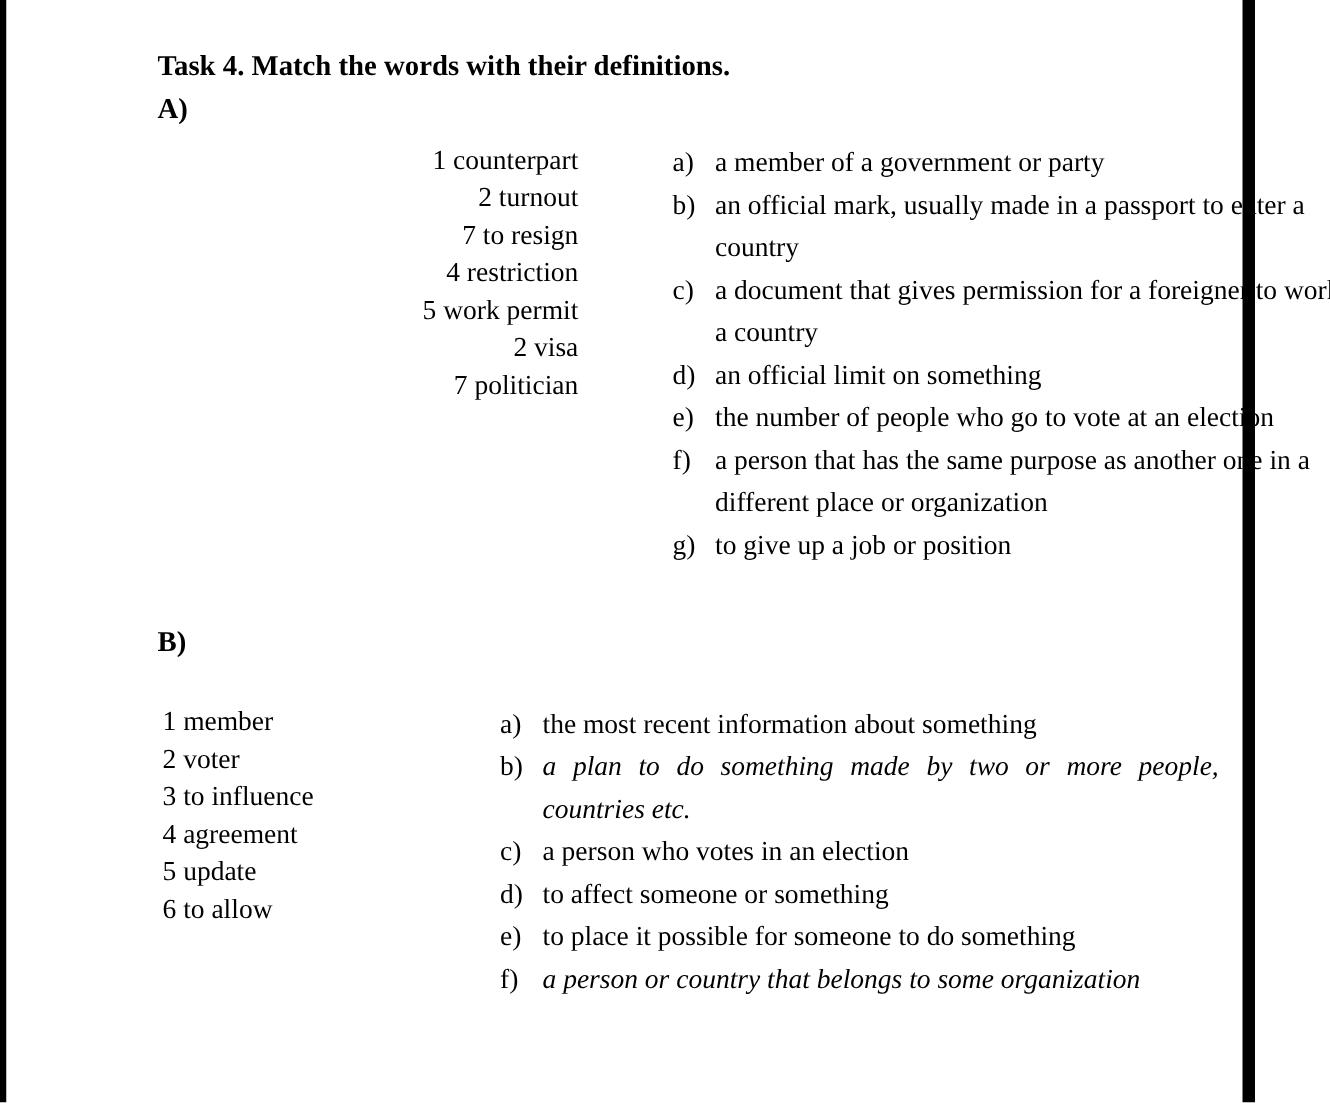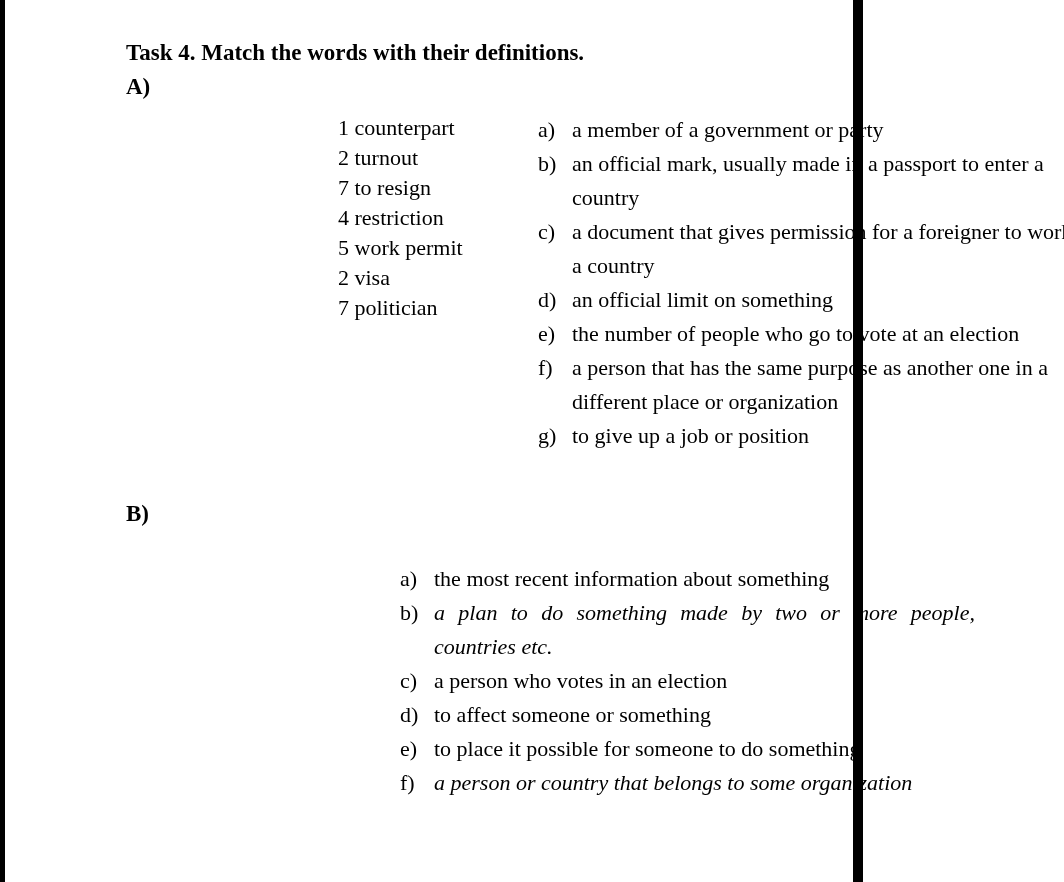--- a/index.html
+++ b/index.html
@@ -12,21 +12,21 @@
     height: 882px;
     font-family: "Liberation Serif", serif;
     color: #000000;
     position: relative;
     overflow: hidden;
   }
   .page {
     position: absolute;
     left: 0;
     top: 0;
-    width: 863px;
+    width: 1004px;
     height: 882px;
     background: #ffffff;
   }
   .edge-left {
     position: absolute;
     left: 0;
     top: 0;
     width: 5px;
     height: 882px;
     background: #000000;
@@ -53,21 +53,21 @@
     font-weight: bold;
   }
   .label-a { left: 126px; top: 74px; }
   .label-b { left: 126px; top: 501px; }
 
   .words {
     position: absolute;
     font-size: 22px;
     line-height: 30px;
   }
-  .words-a { left: 338px; top: 113px; }
+  .words-a { left: 338px; top: 113px; text-align: right; }
   .words-b { left: 130px; top: 562px; }
   .words div { white-space: nowrap; }
 
   .defs {
     position: absolute;
     font-size: 22px;
     line-height: 34px;
   }
   .defs-a { left: 538px; top: 113px; width: 560px; }
   .defs-b { left: 400px; top: 562px; width: 575px; }
@@ -145,20 +145,28 @@
       <span class="def-text">a person that has the same purpose as another one in a different place or organization</span>
     </div>
     <div class="def-row">
       <span class="def-marker">g)</span>
       <span class="def-text nowrap-overflow">to give up a job or position</span>
     </div>
   </div>
 
   <div class="section-label label-b">B)</div>
 
+  <div class="words words-b">
+    <div>1 member</div>
+    <div>2 voter</div>
+    <div>3 to influence</div>
+    <div>4 agreement</div>
+    <div>5 update</div>
+    <div>6 to allow</div>
+  </div>
 
   <div class="defs defs-b">
     <div class="def-row">
       <span class="def-marker">a)</span>
       <span class="def-text">the most recent information about something</span>
     </div>
     <div class="def-row">
       <span class="def-marker">b)</span>
       <span class="def-text justify">a plan to do something made by two or more people, countries etc.</span>
     </div>

